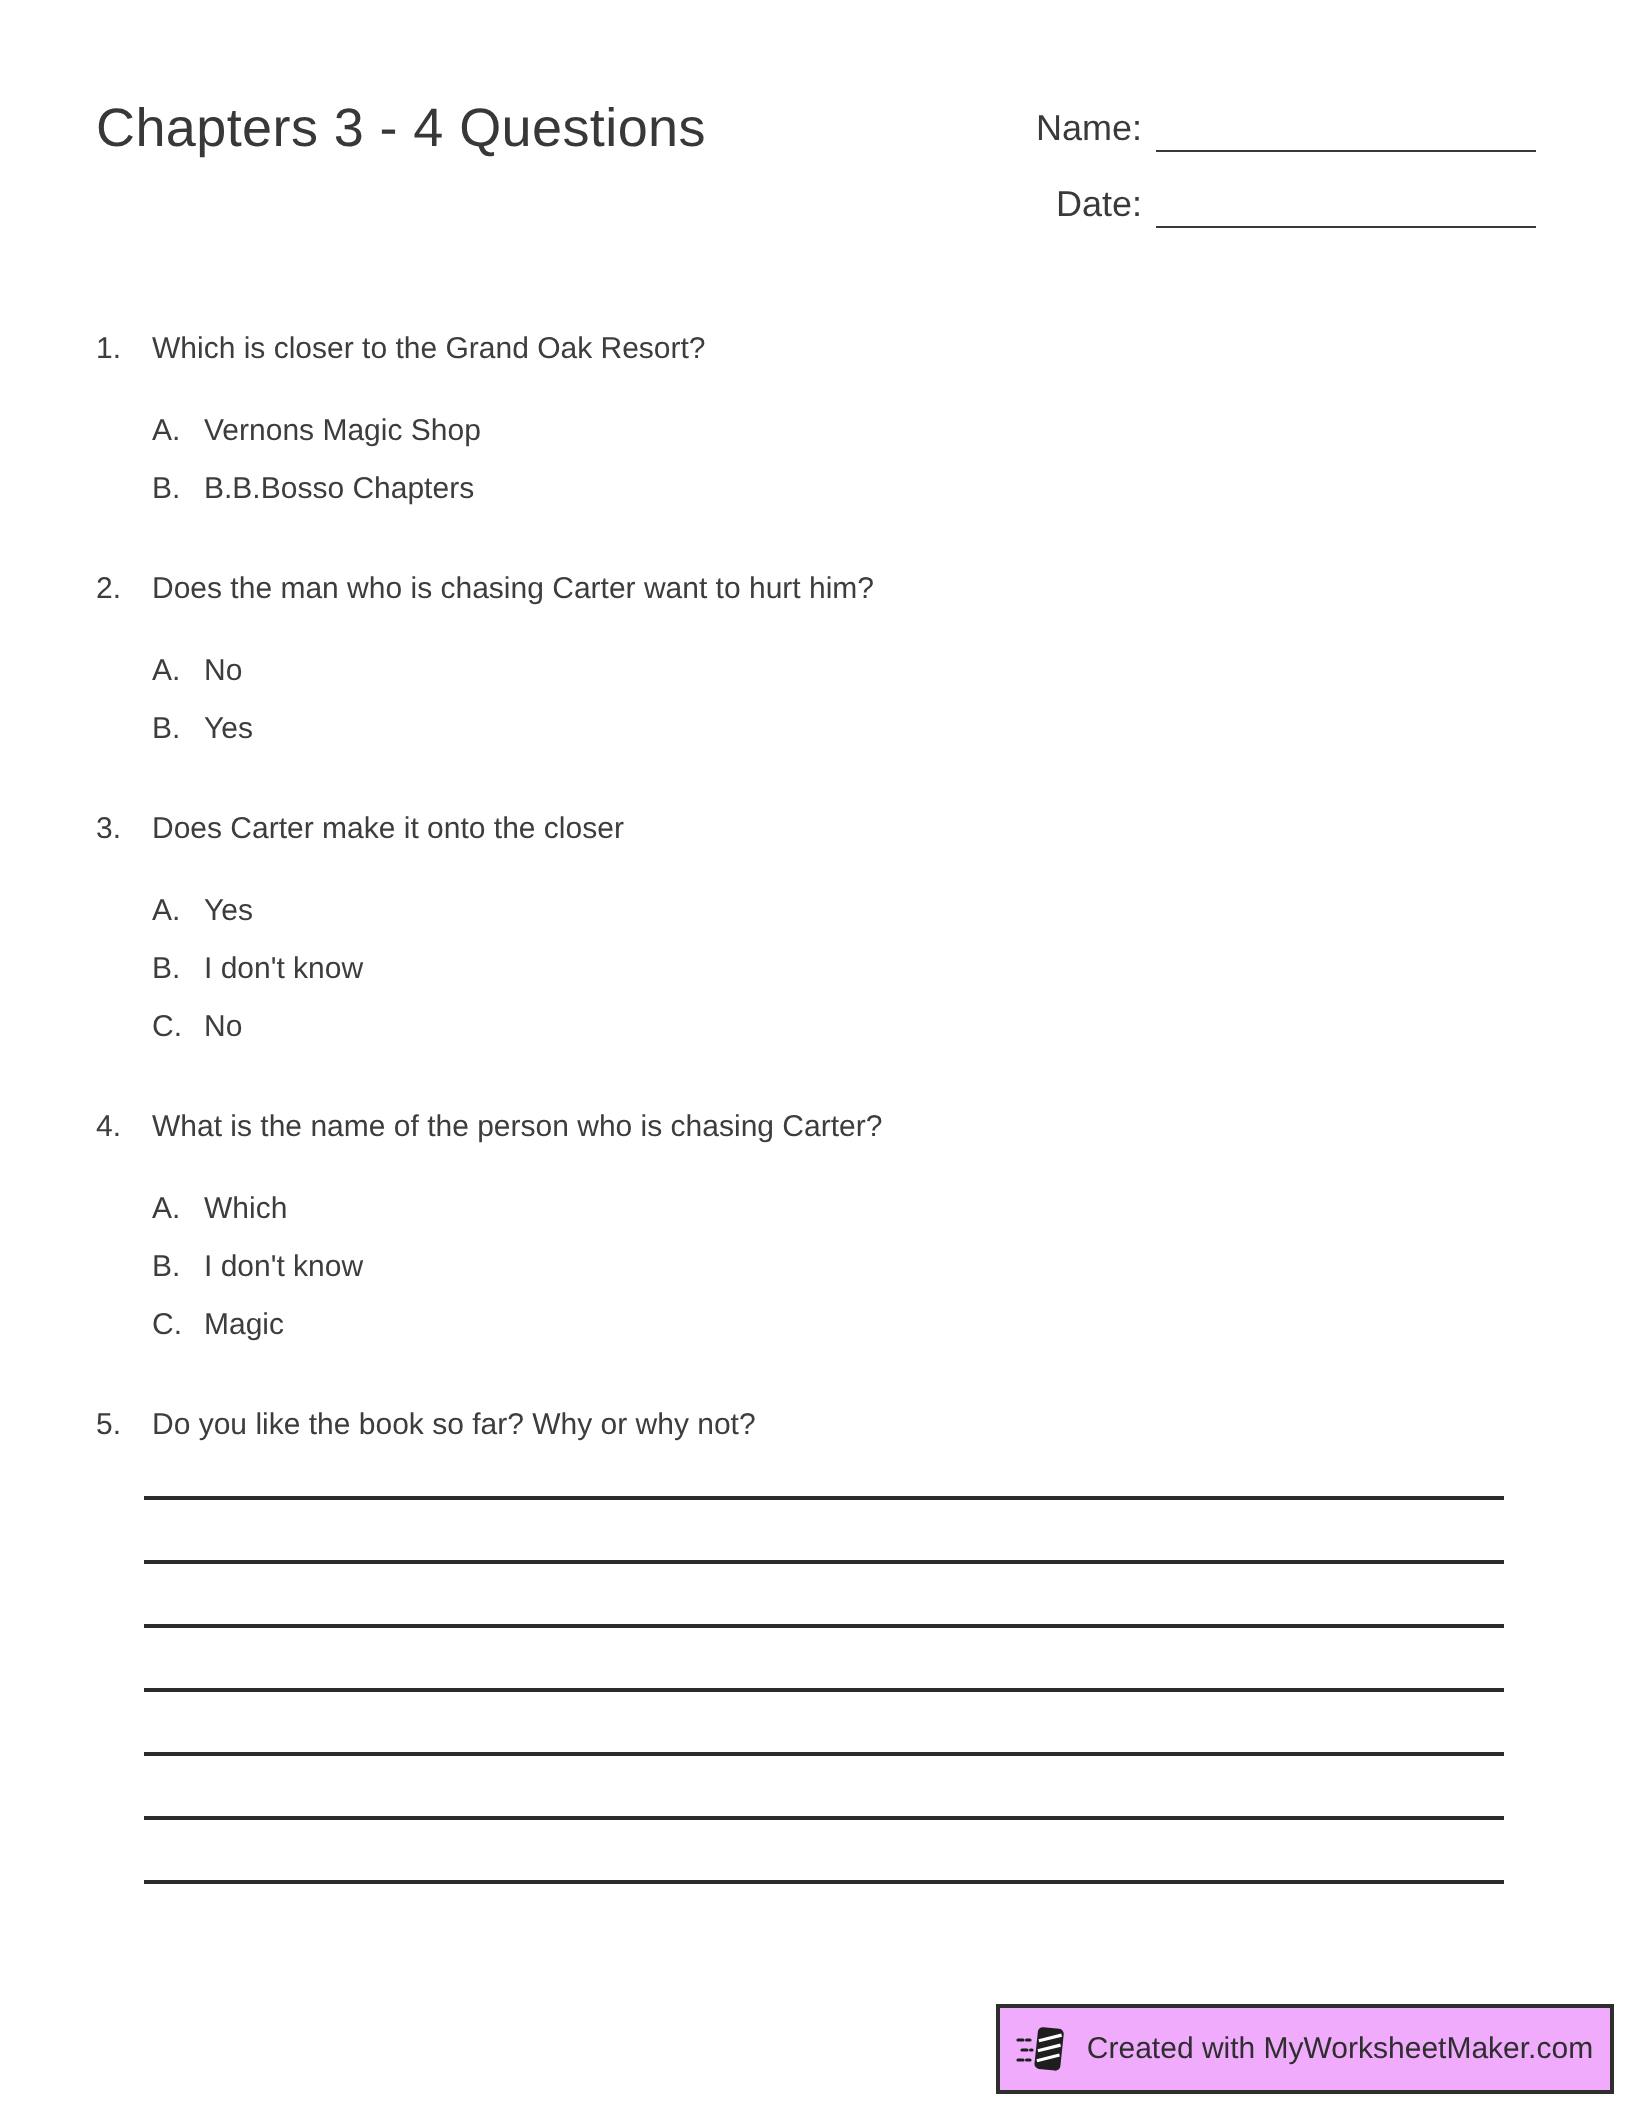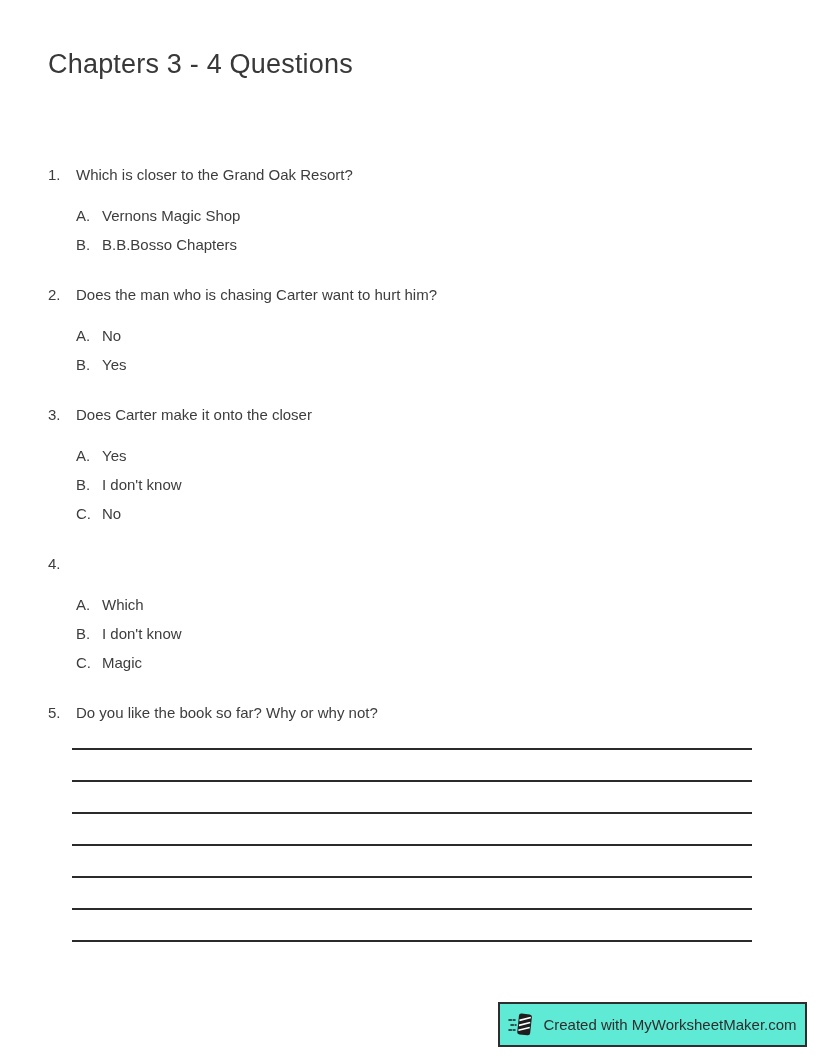--- a/index.html
+++ b/index.html
@@ -76,40 +76,50 @@
   }
   .answer-line + .answer-line { margin-top: 30px; }
   .footer-box {
     position: absolute;
     left: 498px;
     top: 1002px;
     width: 309px;
     height: 45px;
     box-sizing: border-box;
     border: 2px solid #2e2e2e;
-    background: #5eead4;
+    background: #f0abfc;
     display: flex;
     align-items: center;
     justify-content: center;
     gap: 9px;
   }
   .footer-text {
     font-size: 15px;
     color: #2e2e2e;
     white-space: nowrap;
   }
   .logo { display: block; }
 </style>
 </head>
 <body>
 
 <div class="page">
 
   <div class="title">Chapters 3 - 4 Questions</div>
 
+  <div class="name-date">
+    <div class="nd-row">
+      <span class="nd-label">Name:</span>
+      <span class="nd-line"></span>
+    </div>
+    <div class="nd-row">
+      <span class="nd-label">Date:</span>
+      <span class="nd-line"></span>
+    </div>
+  </div>
 
   <div class="questions">
 
     <div class="question-block">
       <div class="q-row">
         <span class="q-num">1.</span>
         <span class="q-text">Which is closer to the Grand Oak Resort?</span>
       </div>
       <div class="q-options">
         <div class="option">
@@ -157,20 +167,21 @@
         <div class="option">
           <span class="opt-letter">C.</span>
           <span class="opt-text">No</span>
         </div>
       </div>
     </div>
 
     <div class="question-block">
       <div class="q-row">
         <span class="q-num">4.</span>
+        <span class="q-text">What is the name of the person who is chasing Carter?</span>
       </div>
       <div class="q-options">
         <div class="option">
           <span class="opt-letter">A.</span>
           <span class="opt-text">Which</span>
         </div>
         <div class="option">
           <span class="opt-letter">B.</span>
           <span class="opt-text">I don't know</span>
         </div>

